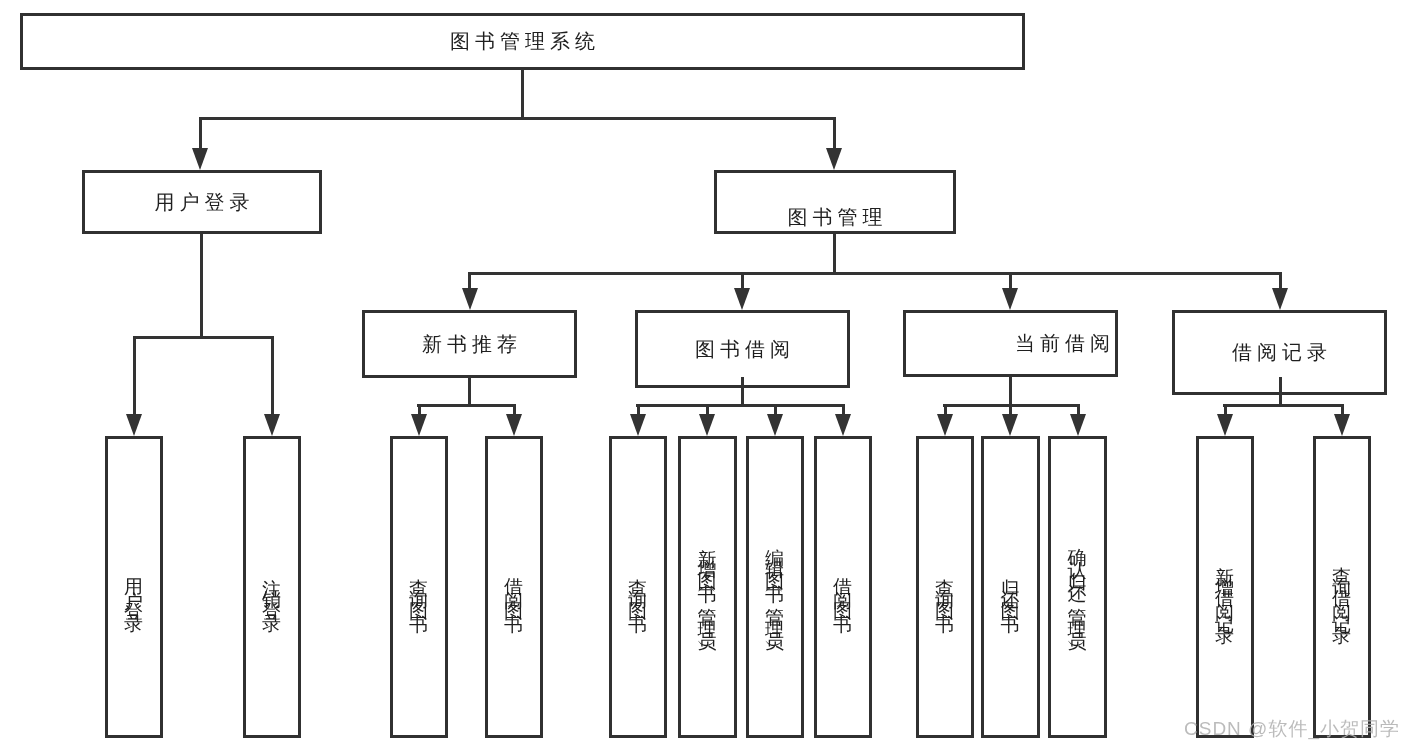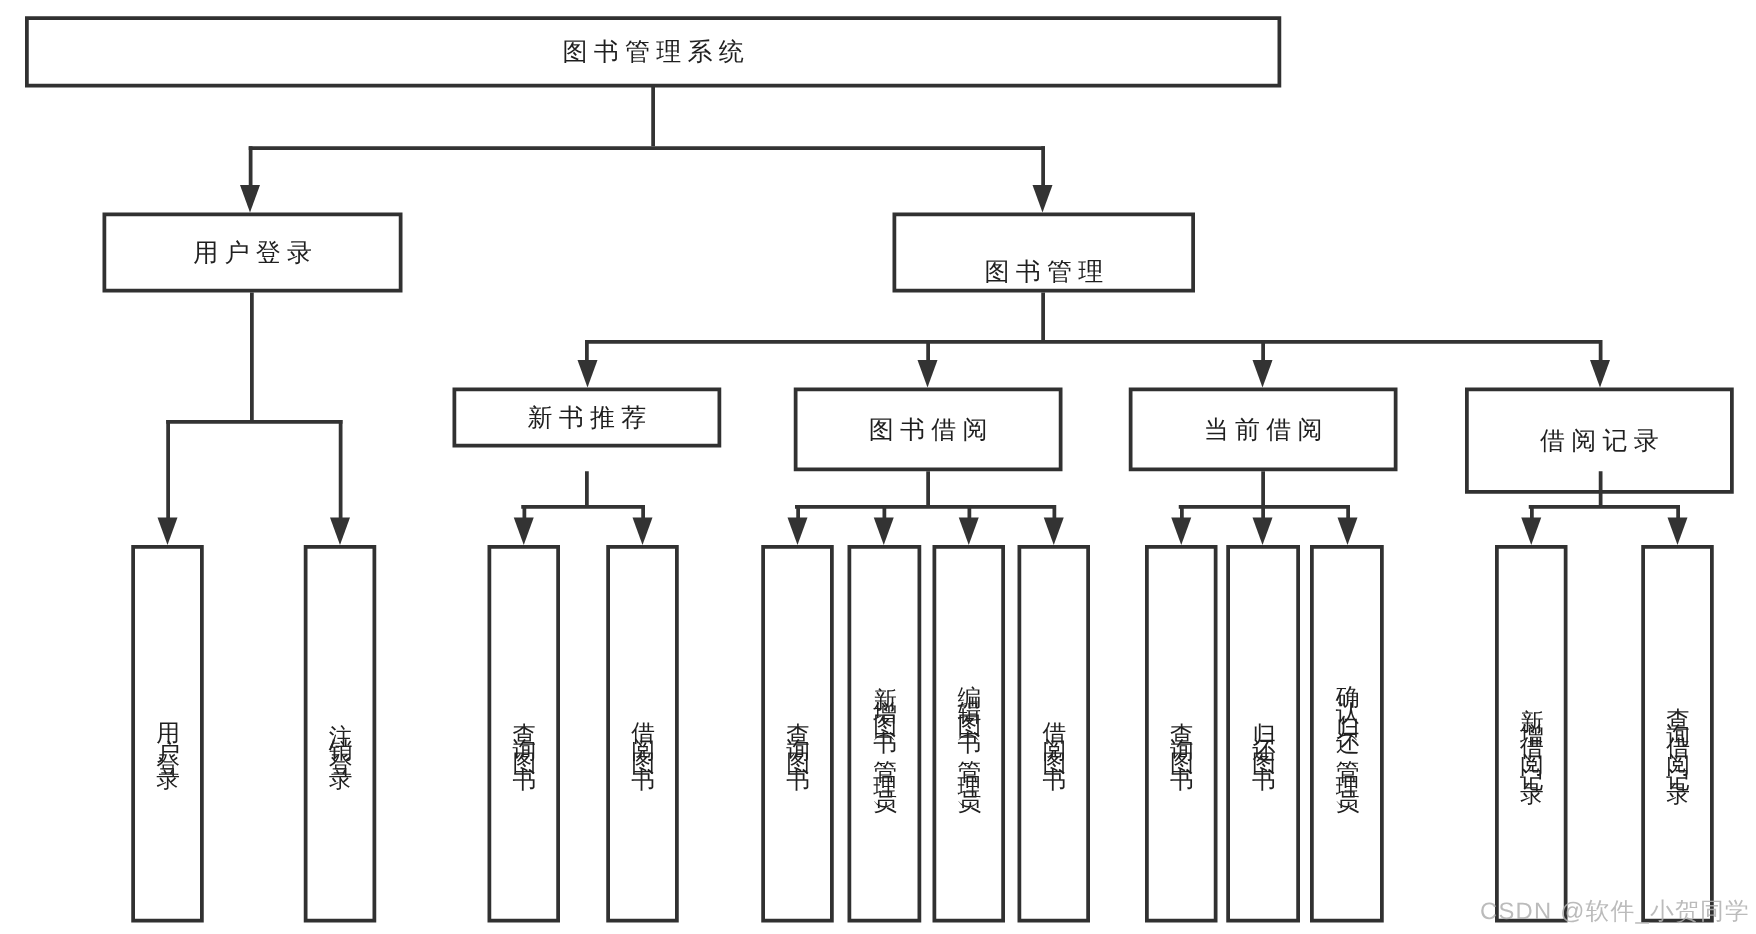--- a/index.html
+++ b/index.html
@@ -44,29 +44,29 @@
   </div>
 
   <div class="box" style="left:82px;top:170px;width:240px;height:64px;">
     <span class="h-label">用户登录</span>
   </div>
 
   <div class="box" style="left:714px;top:170px;width:242px;height:64px;align-items:flex-end;">
     <span class="h-label">图书管理</span>
   </div>
 
-  <div class="box" style="left:362px;top:310px;width:215px;height:48px;">
+  <div class="box" style="left:362px;top:310px;width:215px;height:68px;">
     <span class="h-label">新书推荐</span>
   </div>
 
-  <div class="box" style="left:635px;top:310px;width:215px;height:67px;">
+  <div class="box" style="left:635px;top:310px;width:215px;height:78px;">
     <span class="h-label">图书借阅</span>
   </div>
 
-  <div class="box" style="left:903px;top:310px;width:215px;height:67px;">
+  <div class="box" style="left:903px;top:310px;width:215px;height:67px;justify-content:flex-end;">
     <span class="h-label">当前借阅</span>
   </div>
 
   <div class="box" style="left:1172px;top:310px;width:215px;height:85px;">
     <span class="h-label">借阅记录</span>
   </div>
 
   <div class="box v-box" style="left:105px;top:436px;width:58px;height:302px;">
     <span class="v-text">用户登录</span>
   </div>

